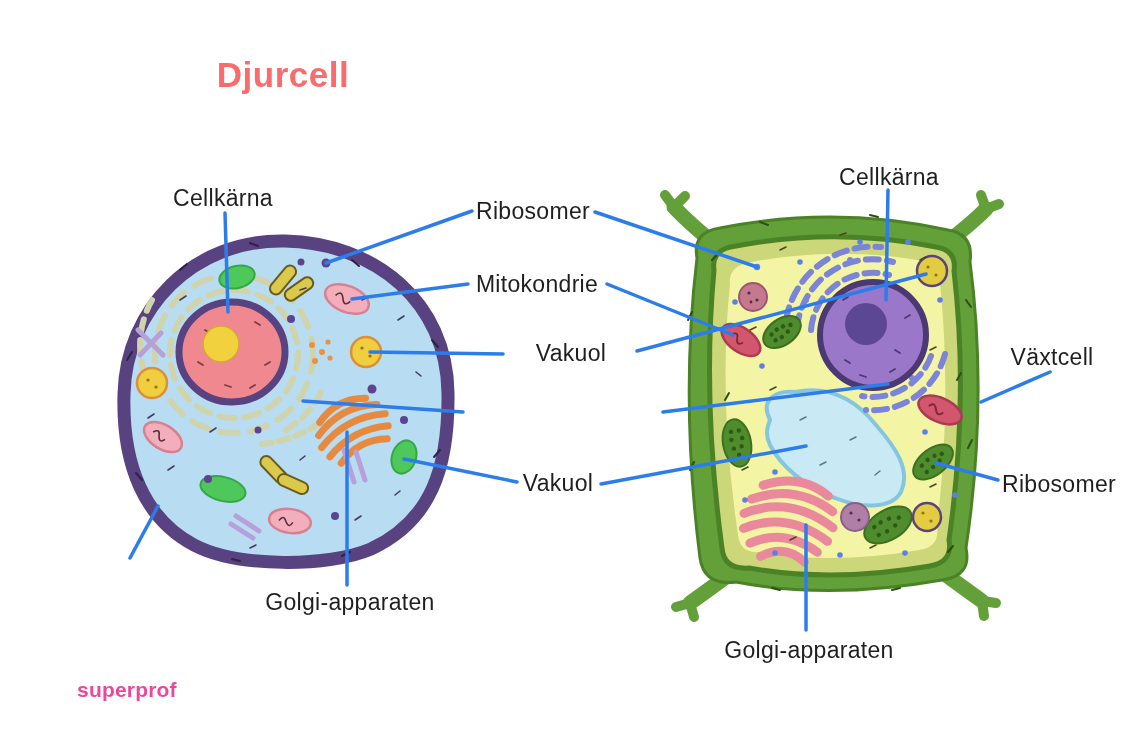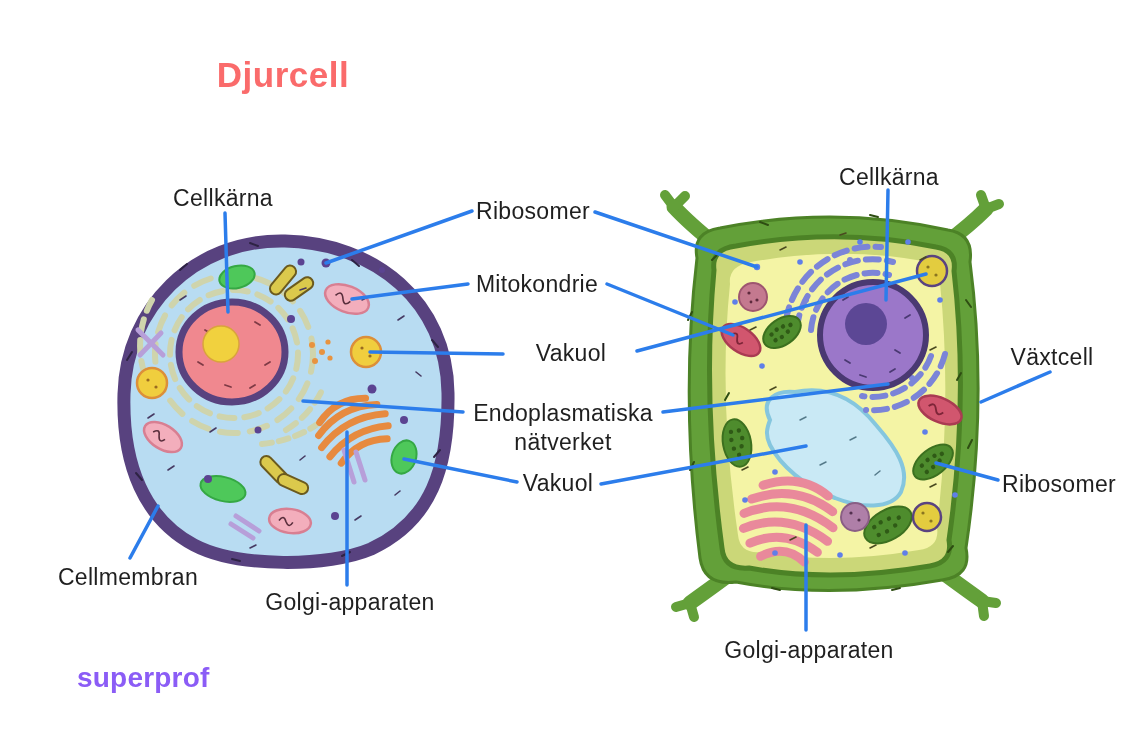--- a/index.html
+++ b/index.html
@@ -5,22 +5,22 @@
   html,body{margin:0;padding:0;background:#ffffff;}
   #stage{position:relative;width:1128px;height:752px;background:#ffffff;overflow:hidden;
          font-family:Liberation Sans, sans-serif;}
   #artwork{position:absolute;left:0;top:0;}
   .lbl{position:absolute;transform:translate(-50%,-50%);white-space:nowrap;
        font-size:23px;font-weight:500;color:#1f1f1f;letter-spacing:.3px;}
   .lbl2{position:absolute;transform:translate(-50%,-50%);text-align:center;
         font-size:23px;font-weight:500;color:#1f1f1f;line-height:29px;letter-spacing:.3px;}
   .cell-title{position:absolute;transform:translate(-50%,-50%);white-space:nowrap;
         font-size:35px;font-weight:700;color:#fa6b6b;letter-spacing:.5px;}
-  .brand{position:absolute;left:77px;top:662px;font-size:28px;font-weight:700;
-        color:#8b5cf6;letter-spacing:.2px;}
+  .brand{position:absolute;left:77px;top:678px;font-size:21px;font-weight:700;
+        color:#ec4899;letter-spacing:.2px;}
 </style>
 </head>
 <body>
 
 <div id="stage">
 
 <svg id="artwork" width="1128" height="752" viewBox="0 0 1128 752">
 
   <g>
 
@@ -373,26 +373,21 @@
     <line x1="806" y1="525" x2="806" y2="630"></line>
   </g>
 </svg>
 
   <div class="cell-title" style="left:283px;top:75px">Djurcell</div>
 
   <div class="lbl" style="left:223px;top:198px">Cellkärna</div>
   <div class="lbl" style="left:533px;top:211px">Ribosomer</div>
   <div class="lbl" style="left:537px;top:284px">Mitokondrie</div>
   <div class="lbl" style="left:571px;top:353px">Vakuol</div>
-  <div class="lbl2" style="left:563px;top:428px">
-    <div>Endoplasmatiska</div>
-    <div>nätverket</div>
-  </div>
   <div class="lbl" style="left:558px;top:483px">Vakuol</div>
-  <div class="lbl" style="left:128px;top:577px">Cellmembran</div>
   <div class="lbl" style="left:350px;top:602px">Golgi-apparaten</div>
   <div class="lbl" style="left:889px;top:177px">Cellkärna</div>
   <div class="lbl" style="left:1052px;top:357px">Växtcell</div>
   <div class="lbl" style="left:1059px;top:484px">Ribosomer</div>
   <div class="lbl" style="left:809px;top:650px">Golgi-apparaten</div>
 
   <div class="brand">superprof</div>
 </div>
 
 </body></html>

